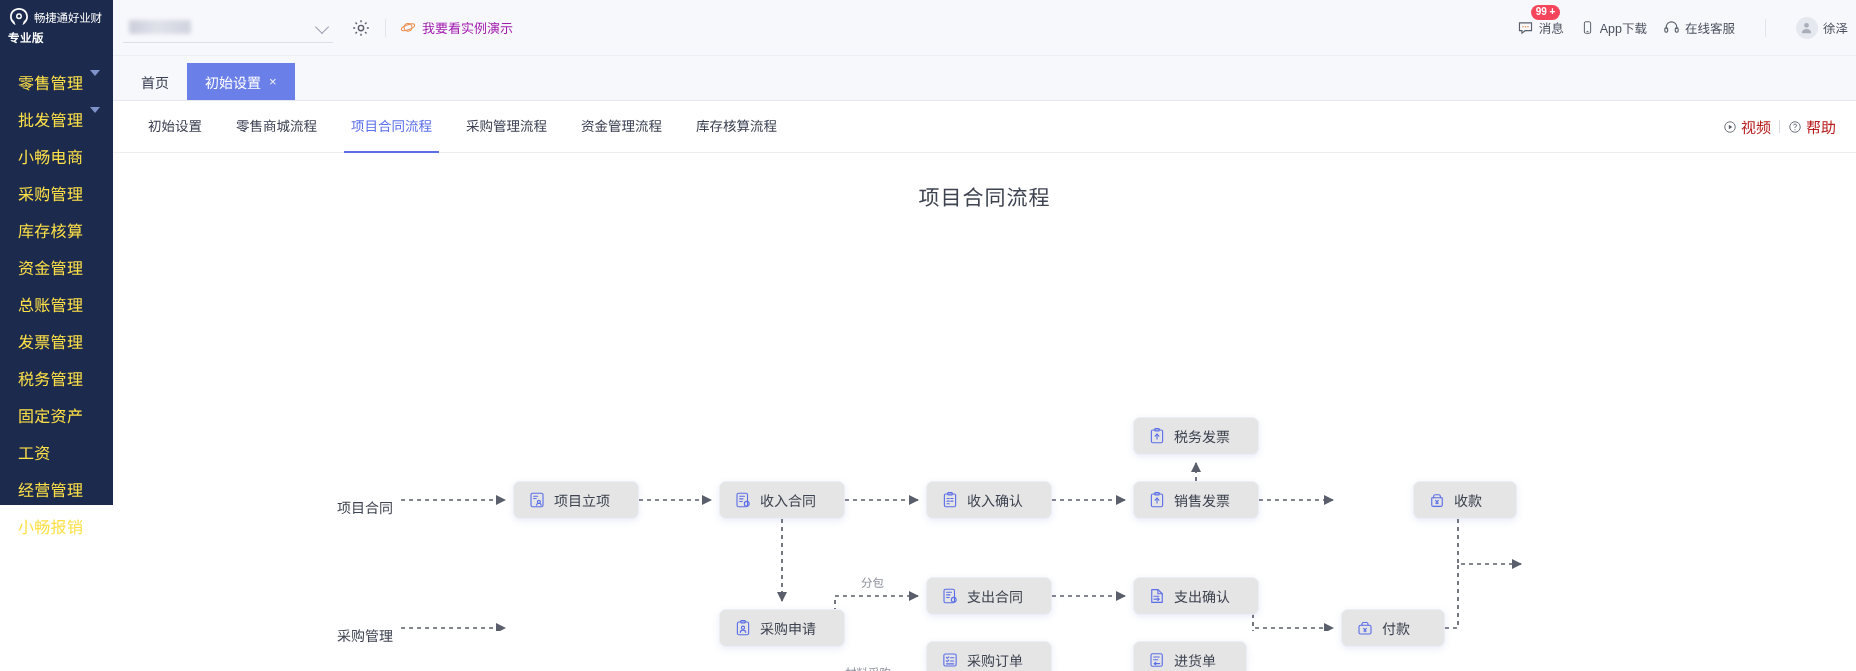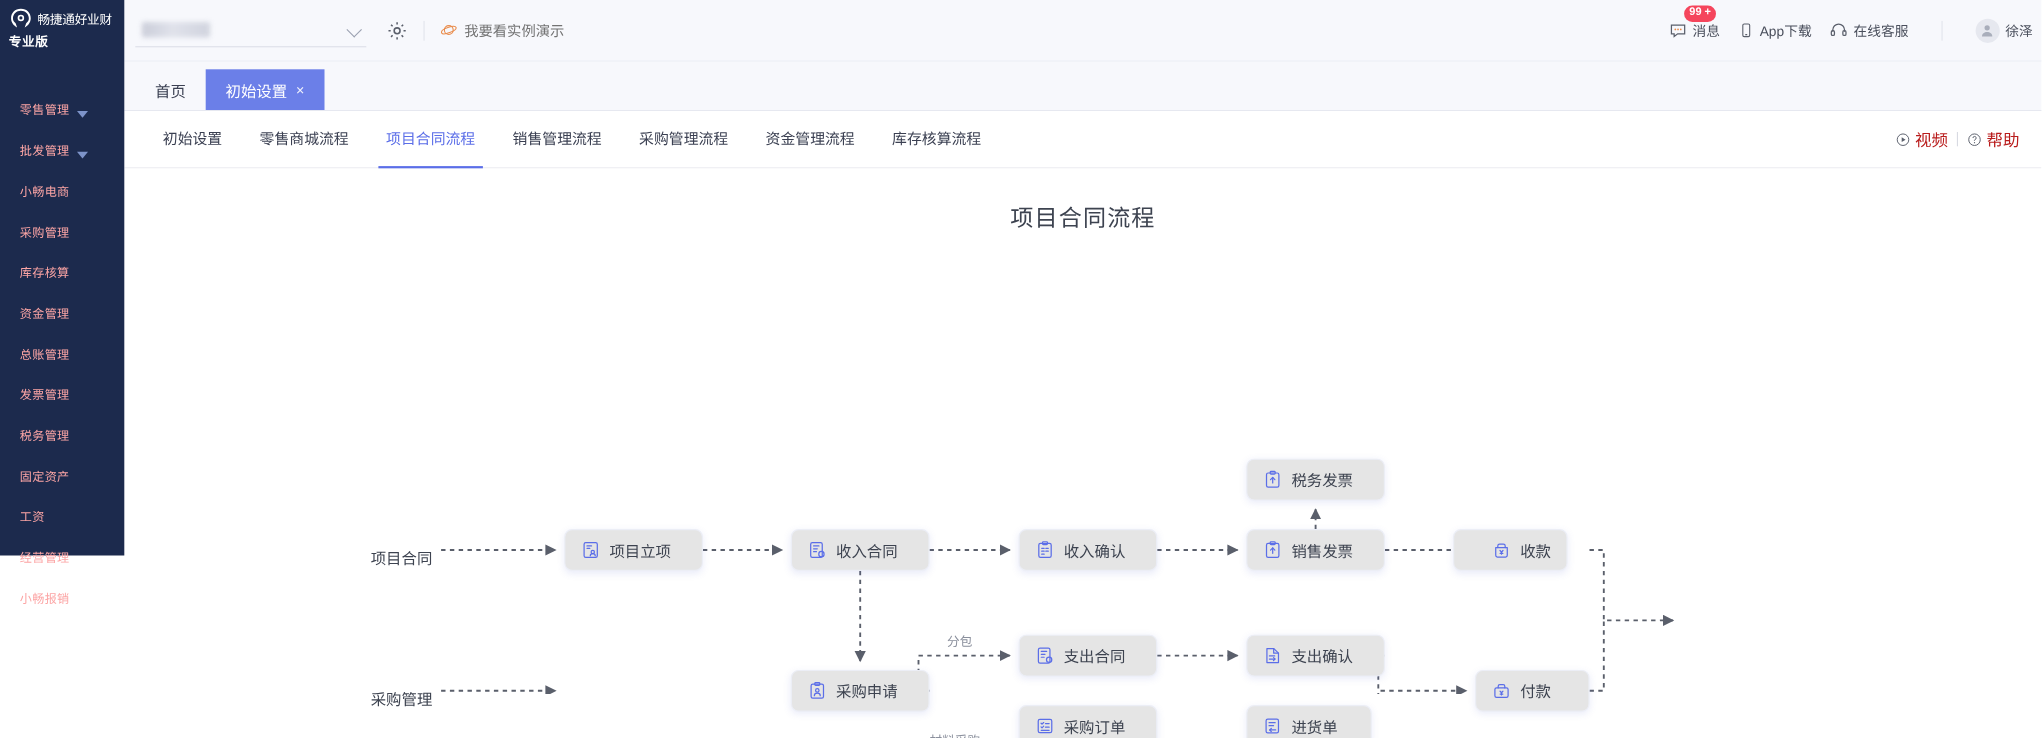--- a/index.html
+++ b/index.html
@@ -22,22 +22,22 @@
     width: 22px; height: 22px; flex: 0 0 22px; position: relative;
   }
   .brand-name {
     font-size: 11.5px; color: #ffffff; white-space: nowrap; letter-spacing: -0.2px;
   }
   .brand-badge {
     margin-top: 1px; font-size: 11.5px; color: #ffffff; letter-spacing: 0.5px; font-weight: bold;
   }
   .menu { margin-top: 14px; }
   .menu-item {
-    height: 37px; display: flex; align-items: flex-end; padding-left: 18px;
-    color: #fca5a5; font-size: 11px; letter-spacing: 0.3px; cursor: pointer;
+    height: 37px; display: flex; align-items: flex-start; padding-left: 18px;
+    color: #fde047; font-size: 16px; letter-spacing: 0.3px; cursor: pointer;
     user-select: none;
   }
   .menu-item .caret {
     margin-left: 7px; width: 0; height: 0;
     border-left: 5px solid transparent; border-right: 5px solid transparent;
     border-top: 6px solid #7d93c9;
   }
 
   
   .right { flex: 1 1 auto; display: flex; flex-direction: column; min-width: 0; }
@@ -59,21 +59,21 @@
     filter: blur(2.2px); opacity: .95;
   }
   .chev-down {
     position: absolute; right: 6px; top: 9px; width: 10px; height: 10px;
     border-right: 1.6px solid #9aa0b0; border-bottom: 1.6px solid #9aa0b0;
     transform: rotate(45deg);
   }
   .gear-btn { margin-left: 18px; width: 20px; height: 20px; cursor: pointer; }
   .hdr-sep { width: 1px; height: 18px; background: #e2e4ec; margin: 0 14px; }
   .demo-link {
-    display: flex; align-items: center; gap: 6px; font-size: 13px; color: #737373;
+    display: flex; align-items: center; gap: 6px; font-size: 13px; color: #a21caf;
     cursor: pointer; white-space: nowrap;
   }
   .hdr-right {
     margin-left: auto; display: flex; align-items: center; gap: 16px;
     padding-right: 8px; position: relative;
   }
   .hdr-item {
     display: flex; align-items: center; gap: 5px; font-size: 12.5px;
     color: #4a4f5c; cursor: pointer; position: relative; white-space: nowrap;
   }
@@ -292,21 +292,20 @@
         </div>
       </div>
 
     <section class="content">
 
       <div class="subnav">
         <div id="subnav-items" style="display:flex;">
             <div class="subnav-item">初始设置</div>
             <div class="subnav-item">零售商城流程</div>
             <div class="subnav-item active">项目合同流程</div>
-            <div class="subnav-item">销售管理流程</div>
             <div class="subnav-item">采购管理流程</div>
             <div class="subnav-item">资金管理流程</div>
             <div class="subnav-item">库存核算流程</div>
           </div>
         <div class="subnav-right">
           <span class="lnk">
             <svg viewBox="0 0 24 24" width="14" height="14" fill="none" stroke="#5a5f6b" stroke-width="1.5">
               <circle cx="12" cy="12" r="9"></circle>
               <path d="M10 8.3l6 3.7-6 3.7z" fill="#5a5f6b" stroke="none"></path>
             </svg>
@@ -396,21 +395,21 @@
           </div>
           <div class="node" style="left: 1020px; top: 206px; width: 126px;">
             <span class="nicon"><svg viewBox="0 0 24 24" width="18" height="18" fill="none" stroke="#5b6ee8" stroke-width="1.5" stroke-linecap="round" stroke-linejoin="round">
                 <rect x="4.5" y="4" width="15" height="17" rx="2"></rect>
                 <rect x="9" y="2" width="6" height="3.4" rx="1"></rect>
                 <path d="M12 16V9.5"></path>
                 <path d="M9.4 12.1L12 9.4l2.6 2.7"></path>
               </svg></span>
             <span>税务发票</span>
           </div>
-          <div class="node" style="left: 1208px; top: 270px; width: 104px; justify-content: flex-end;">
+          <div class="node" style="left: 1300px; top: 270px; width: 104px;">
             <span class="nicon"><svg viewBox="0 0 24 24" width="18" height="18" fill="none" stroke="#5b6ee8" stroke-width="1.5" stroke-linecap="round" stroke-linejoin="round">
                 <path d="M5 9h14v9.5a2 2 0 0 1-2 2H7a2 2 0 0 1-2-2z"></path>
                 <path d="M7.5 9V7.2c0-1.2 1-2.2 2.2-2.2h4.6c1.2 0 2.2 1 2.2 2.2V9"></path>
                 <path d="M10.2 12.6L12 14.6l1.8-2"></path>
                 <path d="M12 14.6v2.4"></path>
                 <path d="M10.4 16.2h3.2"></path>
               </svg></span>
             <span>收款</span>
           </div>
           <div class="node" style="left: 606px; top: 398px; width: 126px;">

